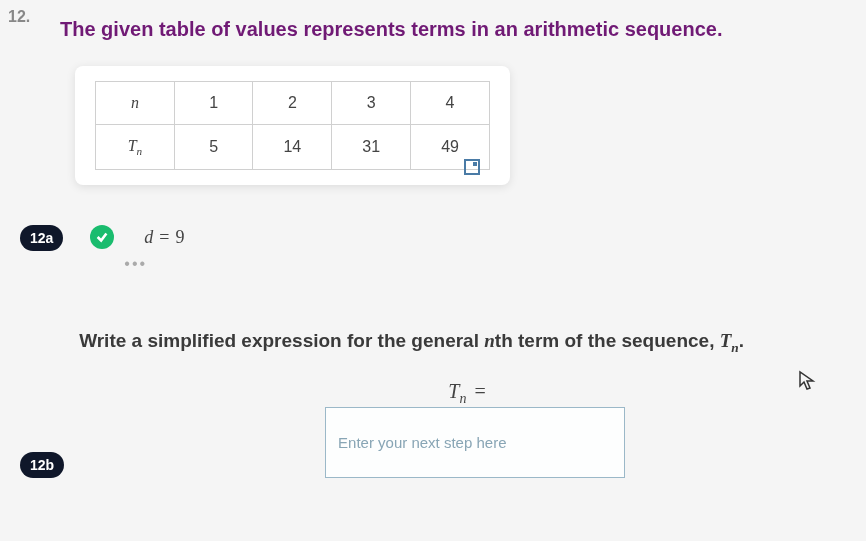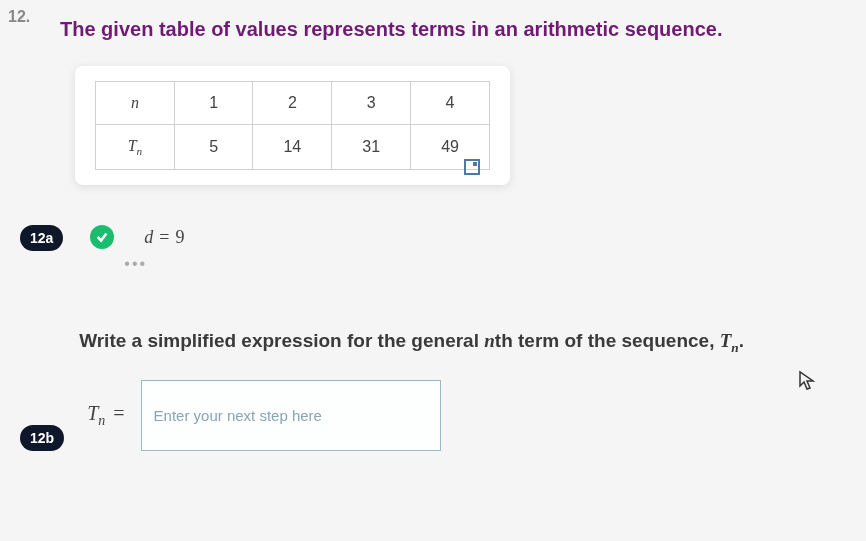--- a/index.html
+++ b/index.html
@@ -174,22 +174,23 @@
       stroke: #333;
       stroke-width: 1.5;
     }
     .subpart-12b {
       margin-top: 55px;
       align-items: flex-end;
     }
     .input-row {
       display: flex;
       align-items: center;
-      margin-left: 8px;
+      margin-left: 25px;
       margin-top: 22px;
+      flex-direction: column;
     }
     .input-label {
       font-family: 'Times New Roman', serif;
       font-style: italic;
       font-size: 20px;
       color: #444;
       margin-right: 8px;
     }
     .input-label .sub {
       font-size: 0.7em;

